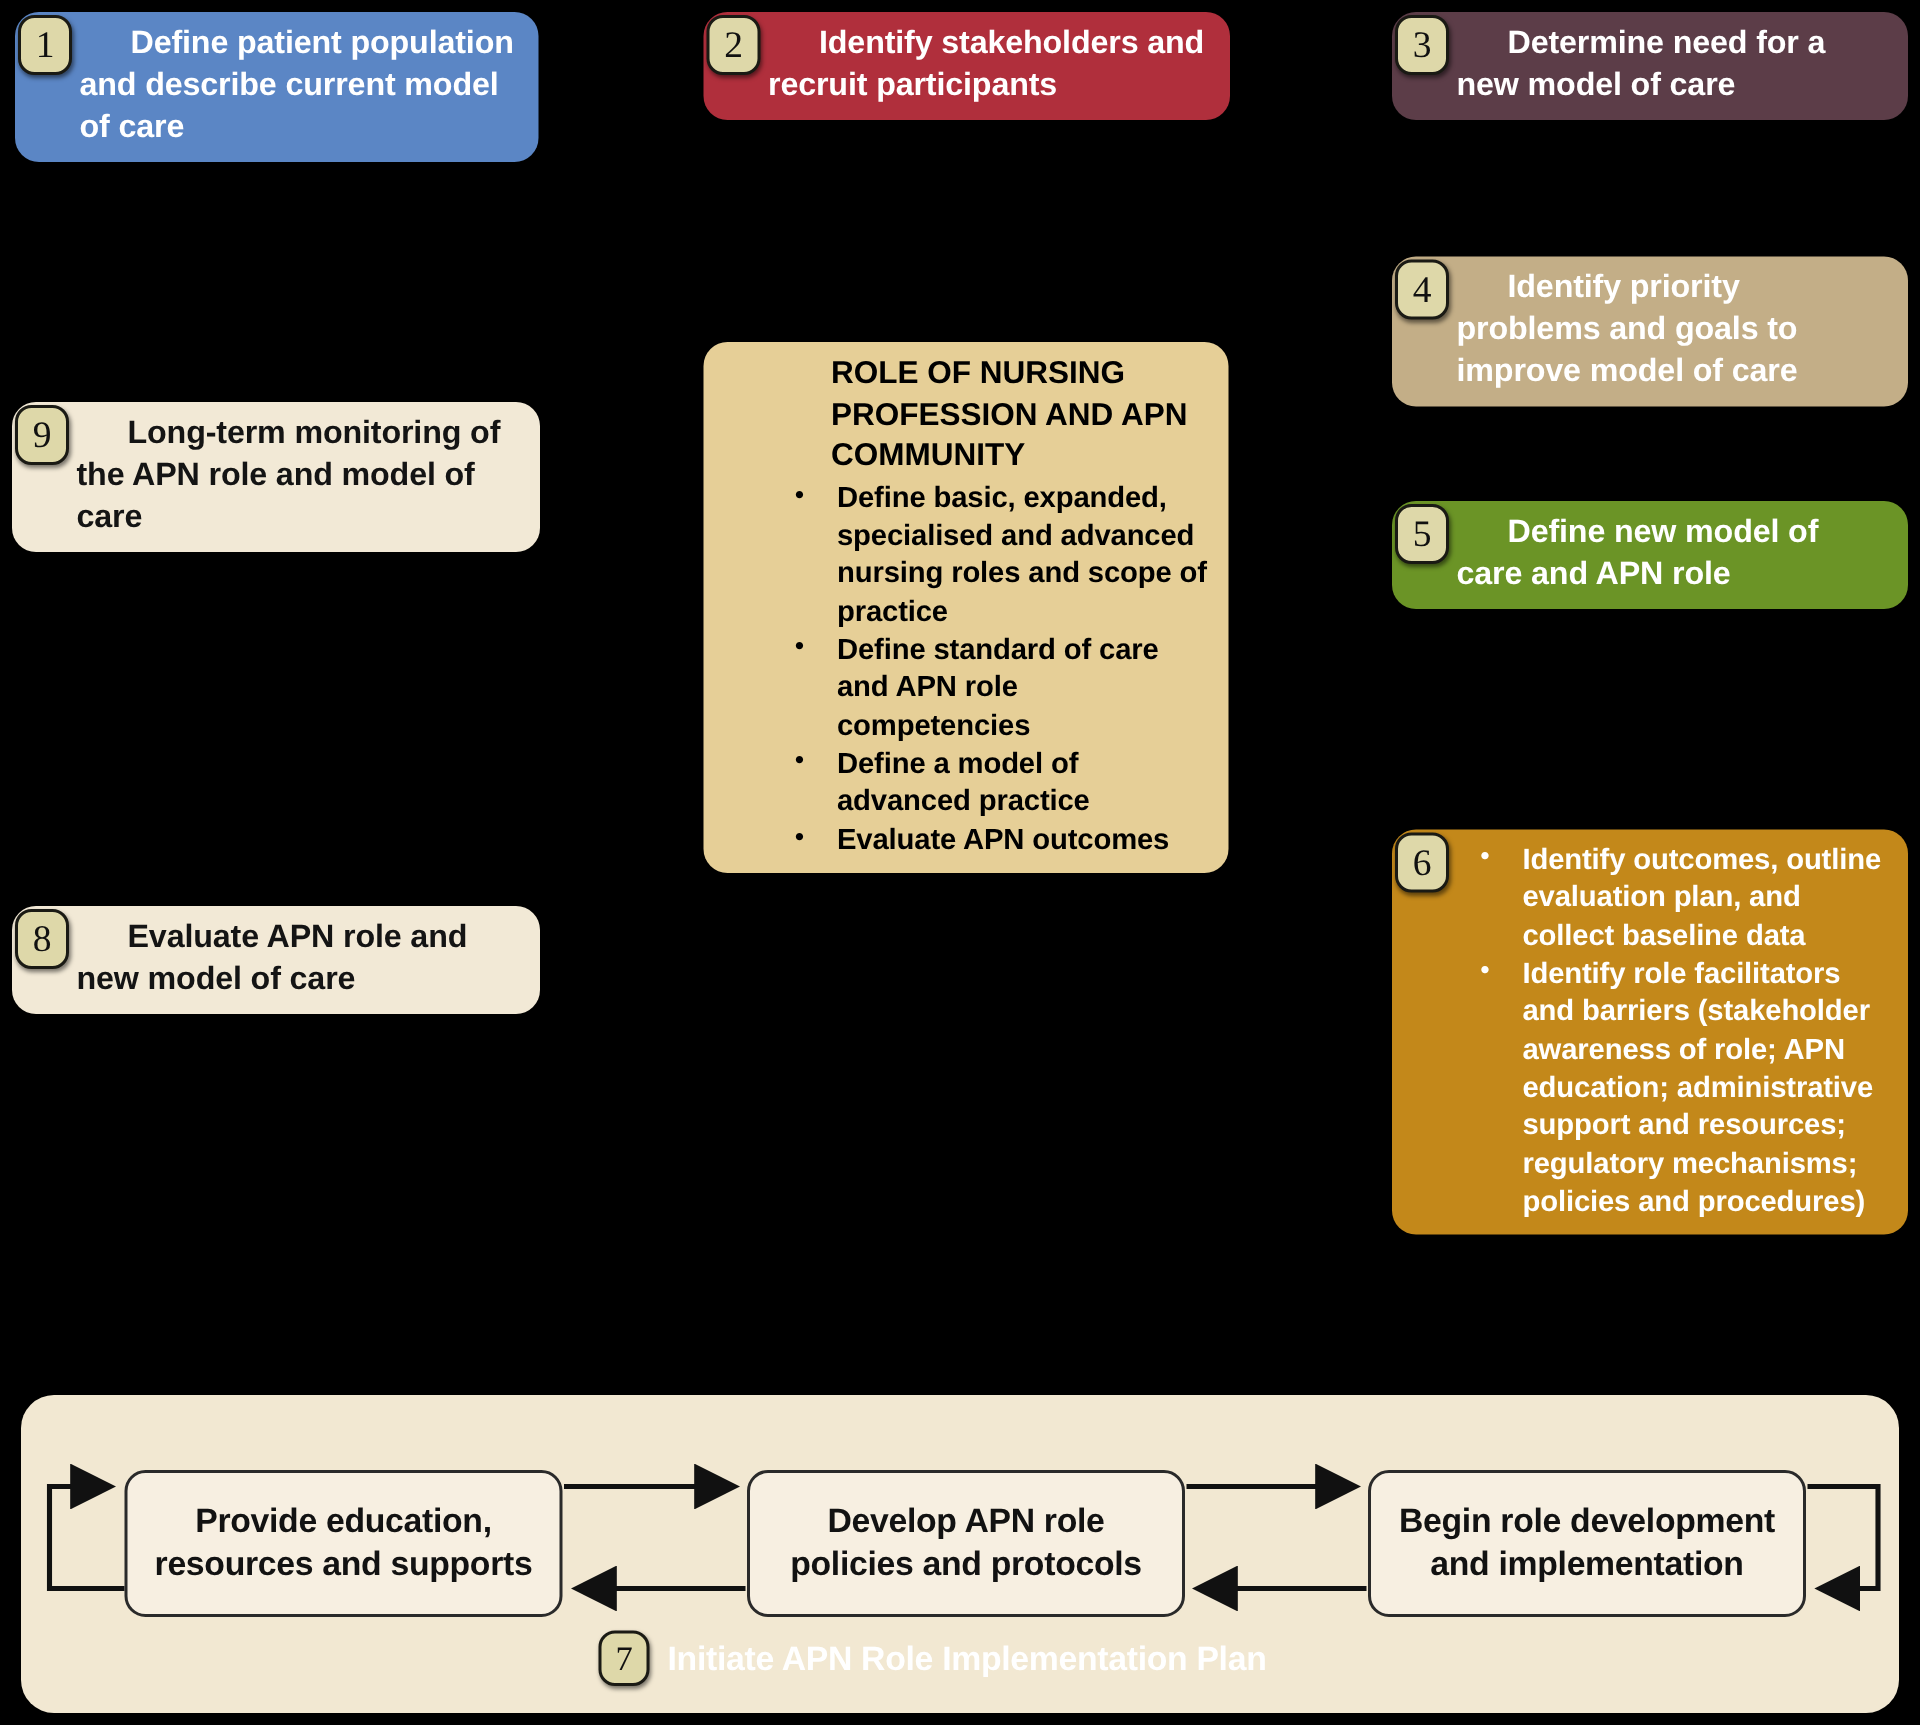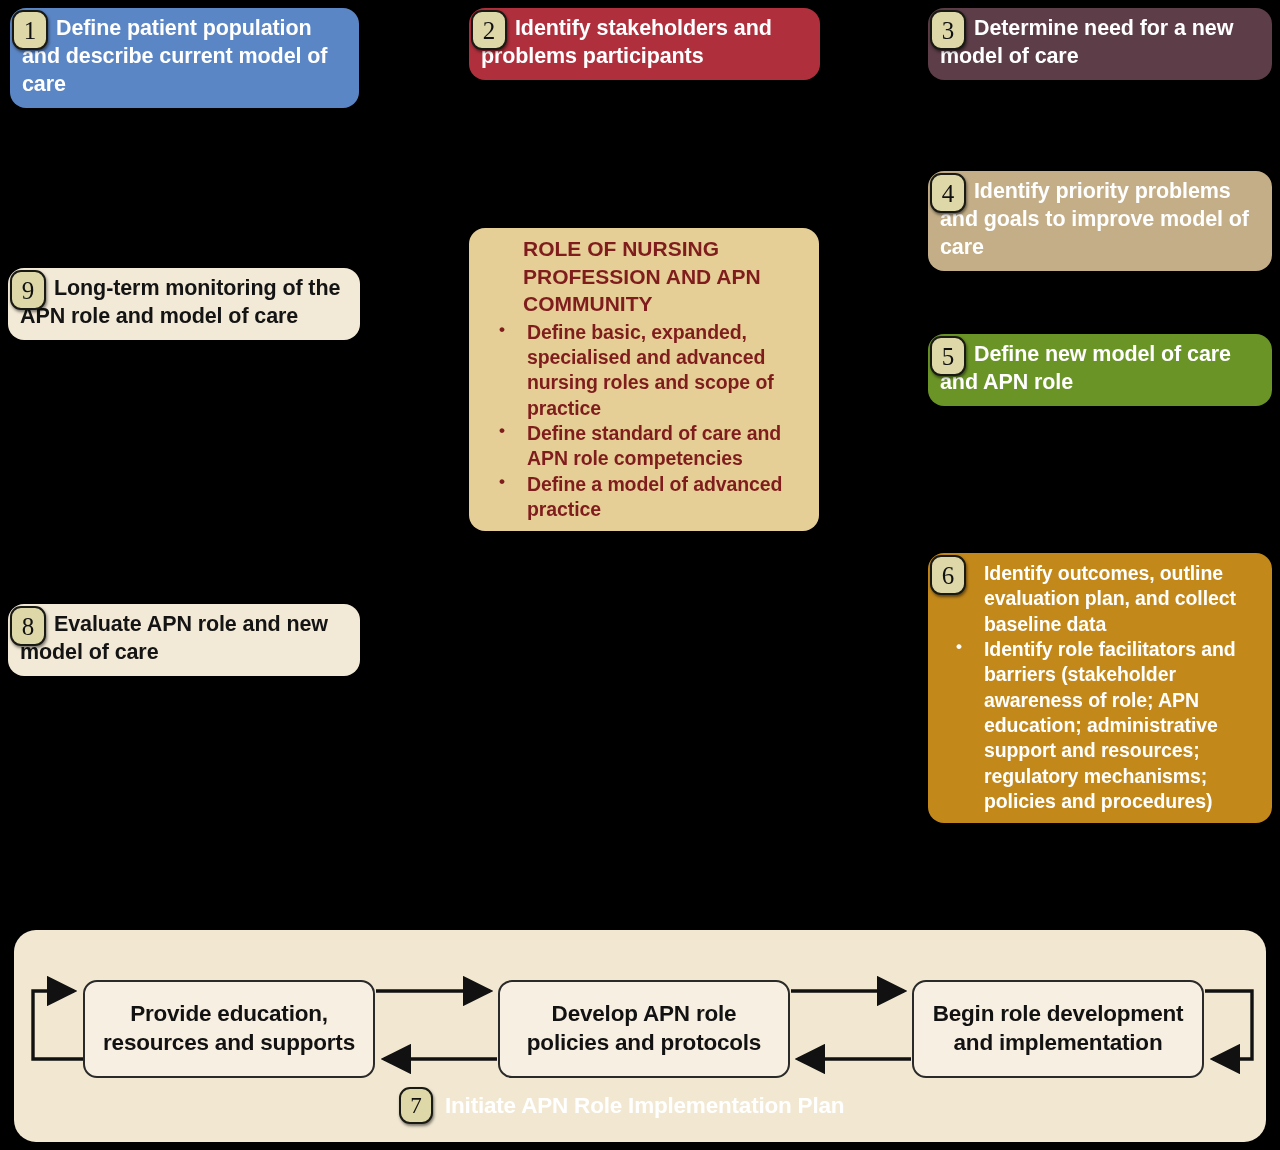--- a/index.html
+++ b/index.html
@@ -18,20 +18,21 @@
   }
 
   
   .step {
     position: absolute;
     border-radius: 16px;
     box-shadow: 2px 3px 4px rgba(0,0,0,0.55);
   }
   .step .body {
     padding: 7px 12px 9px 12px;
+    margin-left: 31px;
   }
   .step .heading {
     font-weight: bold;
     font-size: 21.5px;
     line-height: 1.30;
     letter-spacing: -0.1px;
     text-indent: 34px;
   }
   .step ul {
     list-style: none;
@@ -74,21 +75,21 @@
   }
 
   
   .c-blue   { background: #5b86c5; color: #ffffff; }
   .c-red    { background: #b02f3c; color: #ffffff; }
   .c-plum   { background: #5c3d48; color: #ffffff; }
   .c-tan    { background: #c3ae87; color: #ffffff; }
   .c-green  { background: #6b9426; color: #ffffff; }
   .c-orange { background: #c3881a; color: #ffffff; }
   .c-cream  { background: #f2e9d6; color: #141414; }
-  .c-wheat  { background: #e6cf97; color: #7f1d1d; }
+  .c-wheat  { background: #e6cf97; color: #000000; }
 
   
   #box1 { left: 10px;  top: 8px;   width: 349px; }
   #box2 { left: 469px; top: 8px;   width: 351px; }
   #box3 { left: 928px; top: 8px;   width: 344px; }
   #box4 { left: 928px; top: 171px; width: 344px; }
   #box5 { left: 928px; top: 334px; width: 344px; }
   #box6 { left: 928px; top: 553px; width: 344px; }
   #box9 { left: 8px;   top: 268px; width: 352px; }
   #box8 { left: 8px;   top: 604px; width: 352px; }
@@ -176,21 +177,21 @@
   <div class="step c-blue" id="box1">
     <div class="badge" style="left:2px; top:2px;">1</div>
     <div class="body">
       <div class="heading">Define patient population and describe current model of care</div>
     </div>
   </div>
 
   <div class="step c-red" id="box2">
     <div class="badge" style="left:2px; top:2px;">2</div>
     <div class="body">
-      <div class="heading">Identify stakeholders and problems participants</div>
+      <div class="heading">Identify stakeholders and recruit participants</div>
     </div>
   </div>
 
   <div class="step c-plum" id="box3">
     <div class="badge" style="left:2px; top:2px;">3</div>
     <div class="body">
       <div class="heading">Determine need for a new model of care</div>
     </div>
   </div>
 
@@ -232,20 +233,21 @@
     </div>
   </div>
 
   <div class="step c-wheat no-indent" id="center">
     <div class="body">
       <div class="title">ROLE OF NURSING PROFESSION AND APN COMMUNITY</div>
       <ul>
         <li>Define basic, expanded, specialised and advanced nursing roles and scope of practice</li>
         <li>Define standard of care and APN role competencies</li>
         <li>Define a model of advanced practice</li>
+        <li>Evaluate APN outcomes</li>
       </ul>
     </div>
   </div>
 
   <div id="bottom">
 
     <svg class="arrows" viewBox="0 0 1252 212">
       <defs>
         <marker id="ah" markerWidth="9" markerHeight="9" refX="8" refY="4.5" orient="auto" markerUnits="strokeWidth">
           <path d="M0,0 L9,4.5 L0,9 z" fill="#111111"></path>

